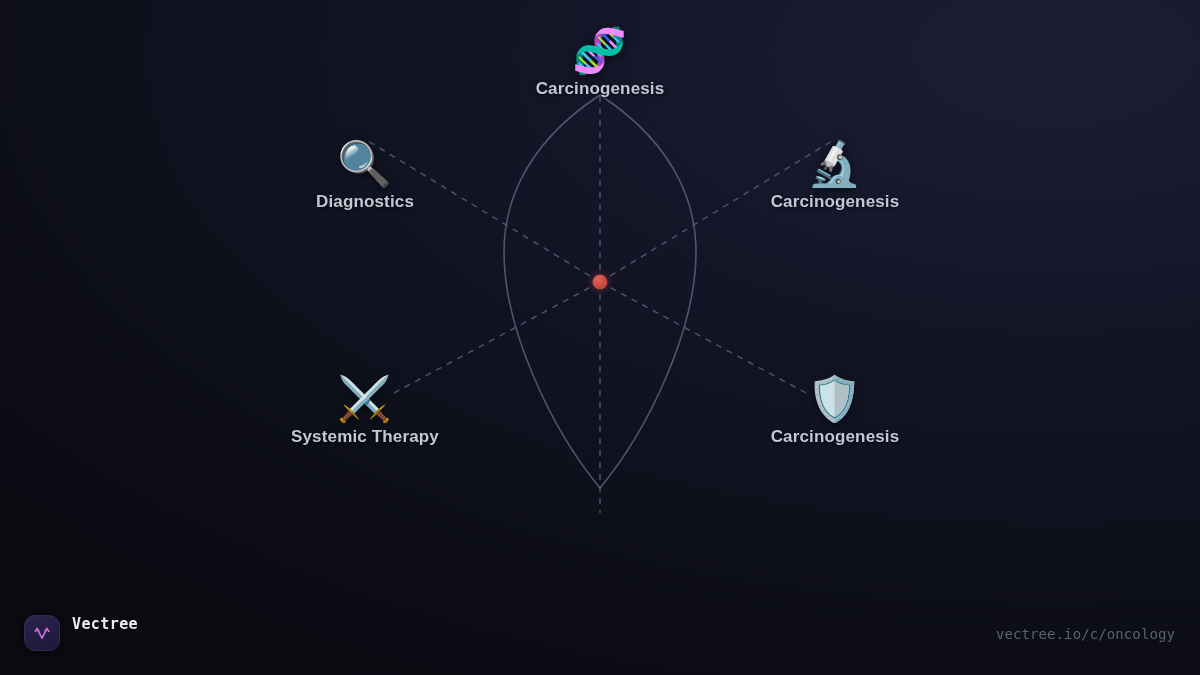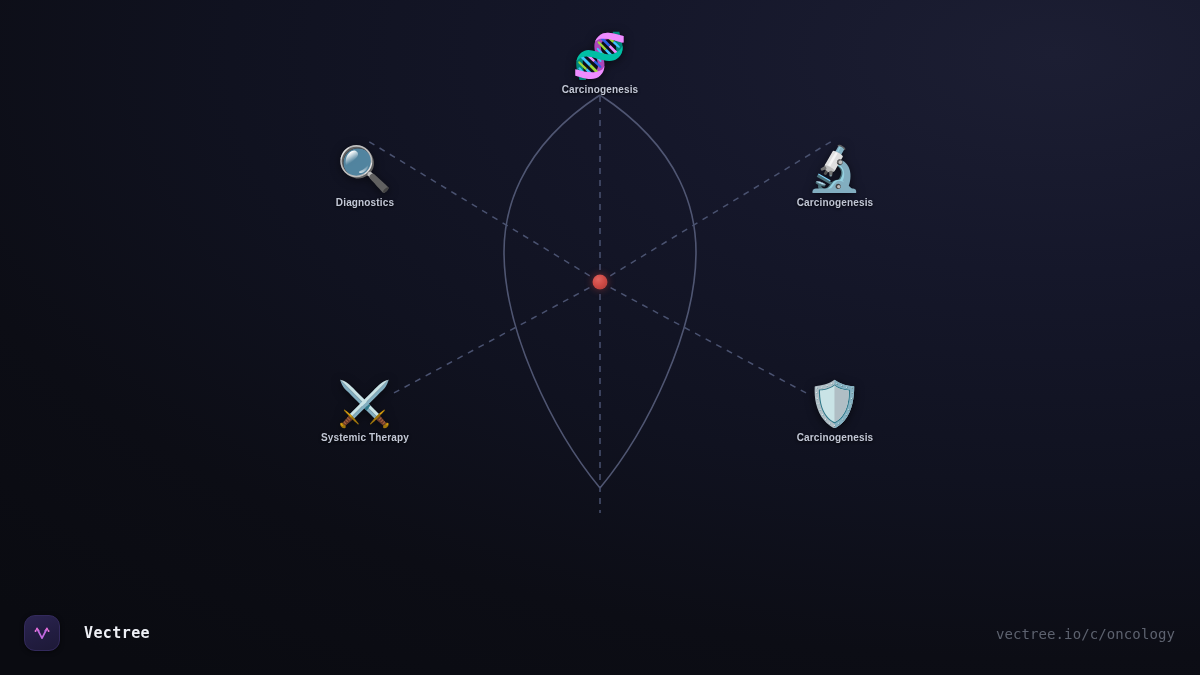--- a/index.html
+++ b/index.html
@@ -48,21 +48,21 @@
   .node-icon {
     font-size: 44px;
     line-height: 52px;
     height: 52px;
     display: block;
     text-align: center;
     filter: drop-shadow(0 2px 5px rgba(0,0,0,.55));
   }
   .node-label {
     margin-top: 2px;
-    font-size: 10px;
+    font-size: 17px;
     font-weight: bold;
     letter-spacing: .15px;
     color: #c3c8d6;
     text-align: left;
     white-space: nowrap;
     text-shadow: 0 1px 3px rgba(0,0,0,.8);
   }
 
   
   #hub-node {
@@ -79,22 +79,21 @@
   #brand {
     position: absolute;
     left: 24px;
     bottom: 24px;
     display: flex;
     flex-direction: column;
     gap: 6px;
   }
   #brand-row {
     display: flex;
-    align-items: center;
-    gap: 24px;
+    gap: 12px;
   }
   #brand-mark {
     width: 34px;
     height: 34px;
     border-radius: 11px;
     background: linear-gradient(160deg, #2b2450 0%, #221d41 55%, #1d1937 100%);
     border: 1px solid #332a5c;
     display: flex;
     align-items: center;
     justify-content: center;

